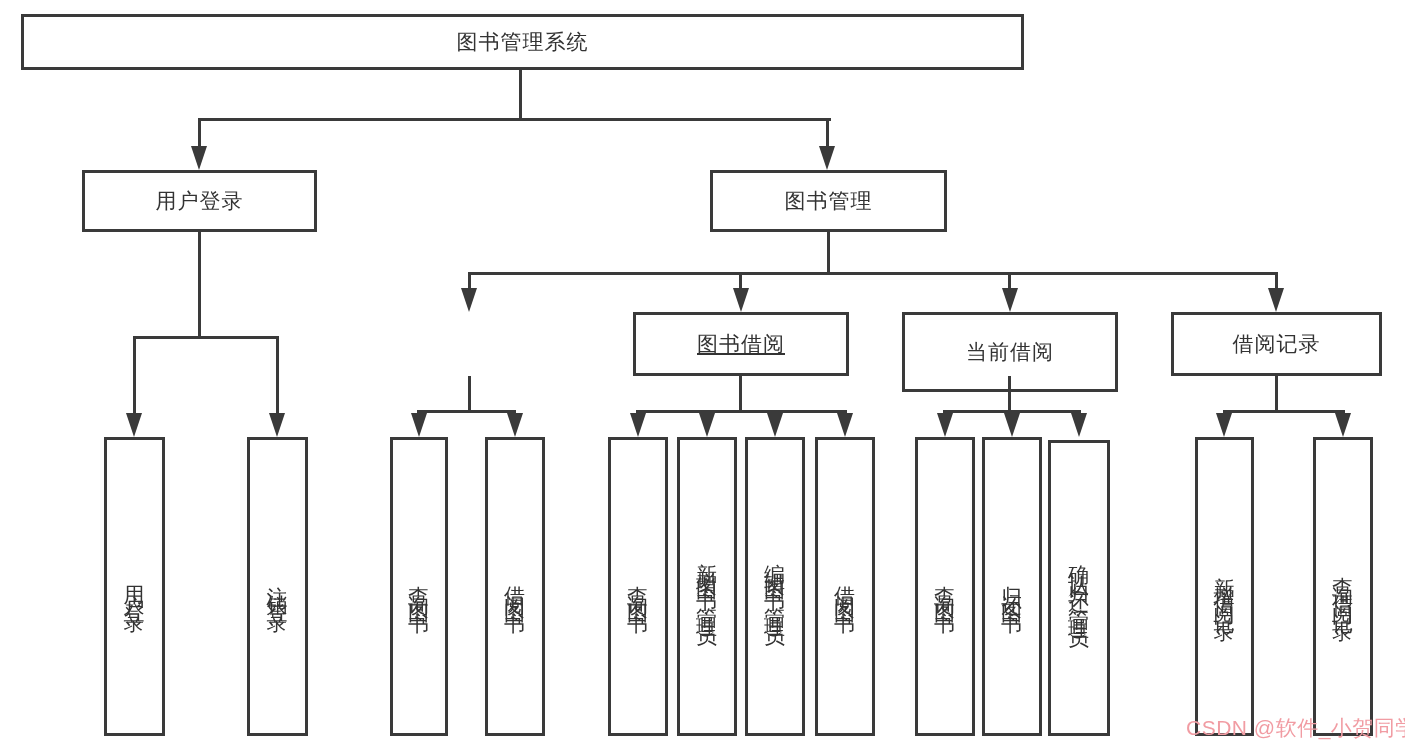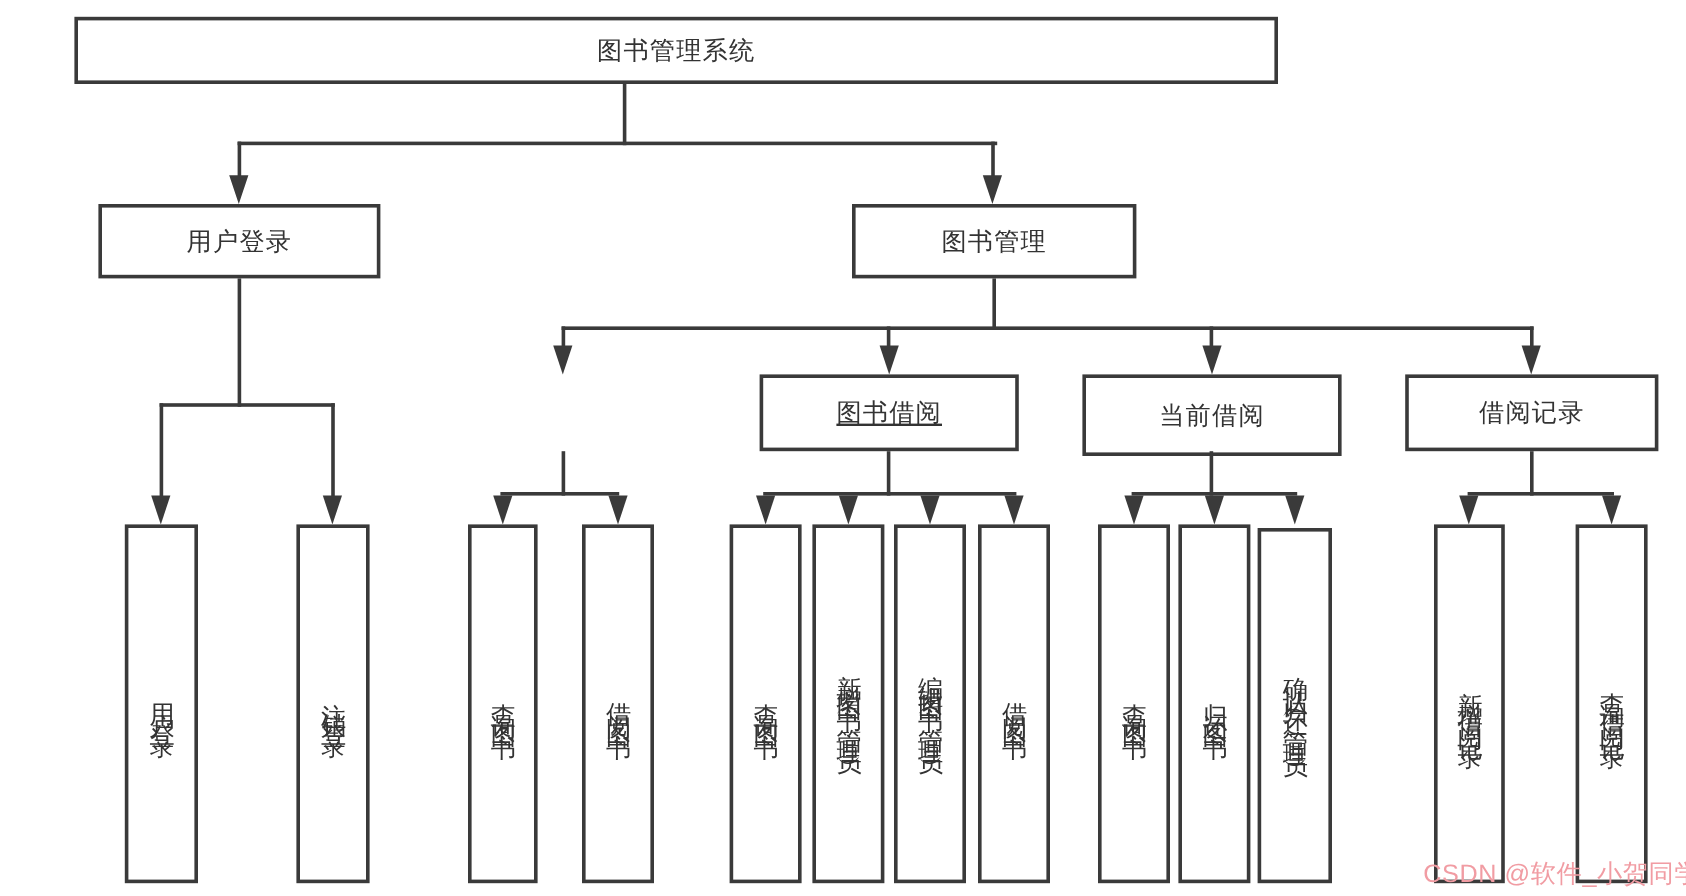--- a/index.html
+++ b/index.html
@@ -55,21 +55,21 @@
     letter-spacing:0.5px;
     z-index:10;
     white-space:nowrap;
   }
 </style>
 </head>
 <body>
 
 <div id="stage">
 
-  <div class="box" style="left:21px;top:14px;width:1003px;height:56px;margin-left:41px;">
+  <div class="box" style="left:21px;top:14px;width:1003px;height:56px;">
     <span>图书管理系统</span>
   </div>
 
   <div class="vline" style="left:519px;top:70px;height:51px;"></div>
   <div class="hline" style="left:198px;top:118px;width:633px;"></div>
   <div class="vline" style="left:198px;top:118px;height:30px;"></div>
   <div class="arrow" style="left:191px;top:146px;"></div>
   <div class="vline" style="left:826px;top:118px;height:30px;"></div>
   <div class="arrow" style="left:819px;top:146px;"></div>
 
@@ -94,21 +94,21 @@
   <div class="vline" style="left:739px;top:272px;height:17px;"></div>
   <div class="arrow" style="left:733px;top:288px;"></div>
   <div class="vline" style="left:1008px;top:272px;height:17px;"></div>
   <div class="arrow" style="left:1002px;top:288px;"></div>
   <div class="vline" style="left:1275px;top:272px;height:17px;"></div>
   <div class="arrow" style="left:1268px;top:288px;"></div>
 
   <div class="box" style="left:633px;top:312px;width:216px;height:64px;text-decoration:underline;">
     <span>图书借阅</span>
   </div>
-  <div class="box" style="left:902px;top:312px;width:216px;height:68px;">
+  <div class="box" style="left:902px;top:312px;width:216px;height:80px;">
     <span>当前借阅</span>
   </div>
   <div class="box" style="left:1171px;top:312px;width:211px;height:64px;">
     <span>借阅记录</span>
   </div>
 
   <div class="vline" style="left:468px;top:376px;height:37px;"></div>
   <div class="hline" style="left:417px;top:410px;width:99px;"></div>
   <div class="arrow" style="left:411px;top:413px;"></div>
   <div class="arrow" style="left:507px;top:413px;"></div>

